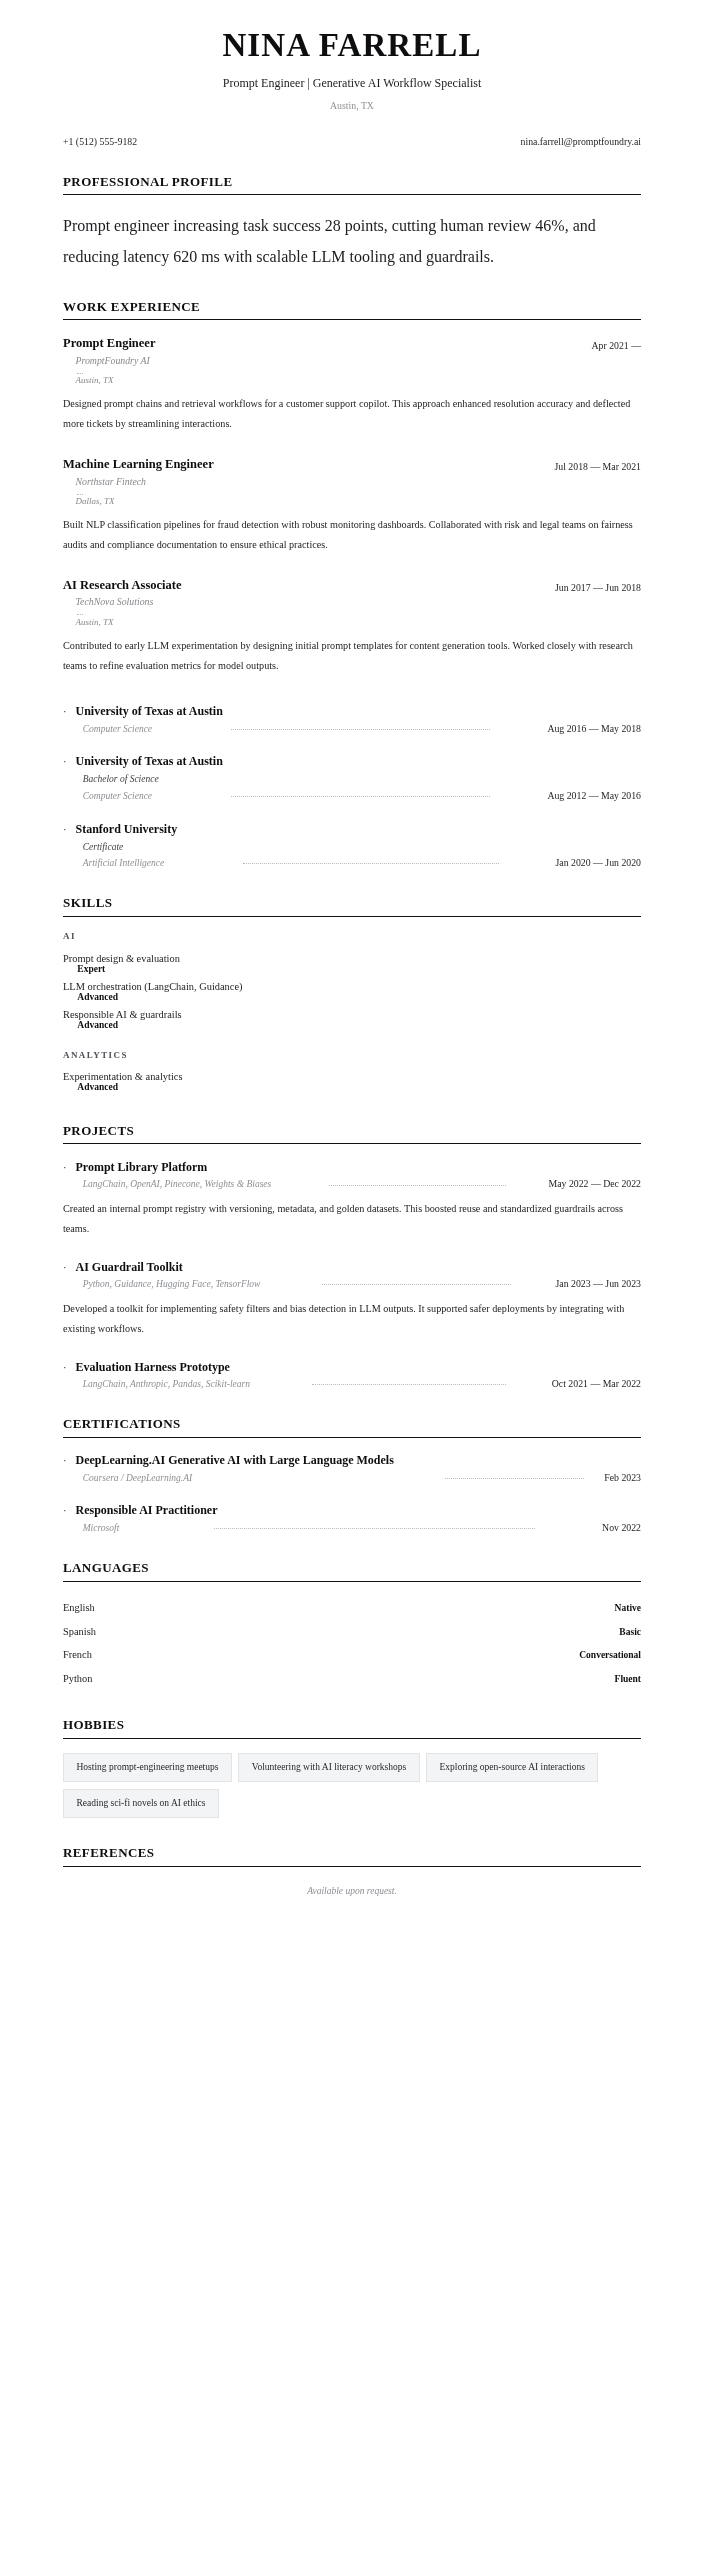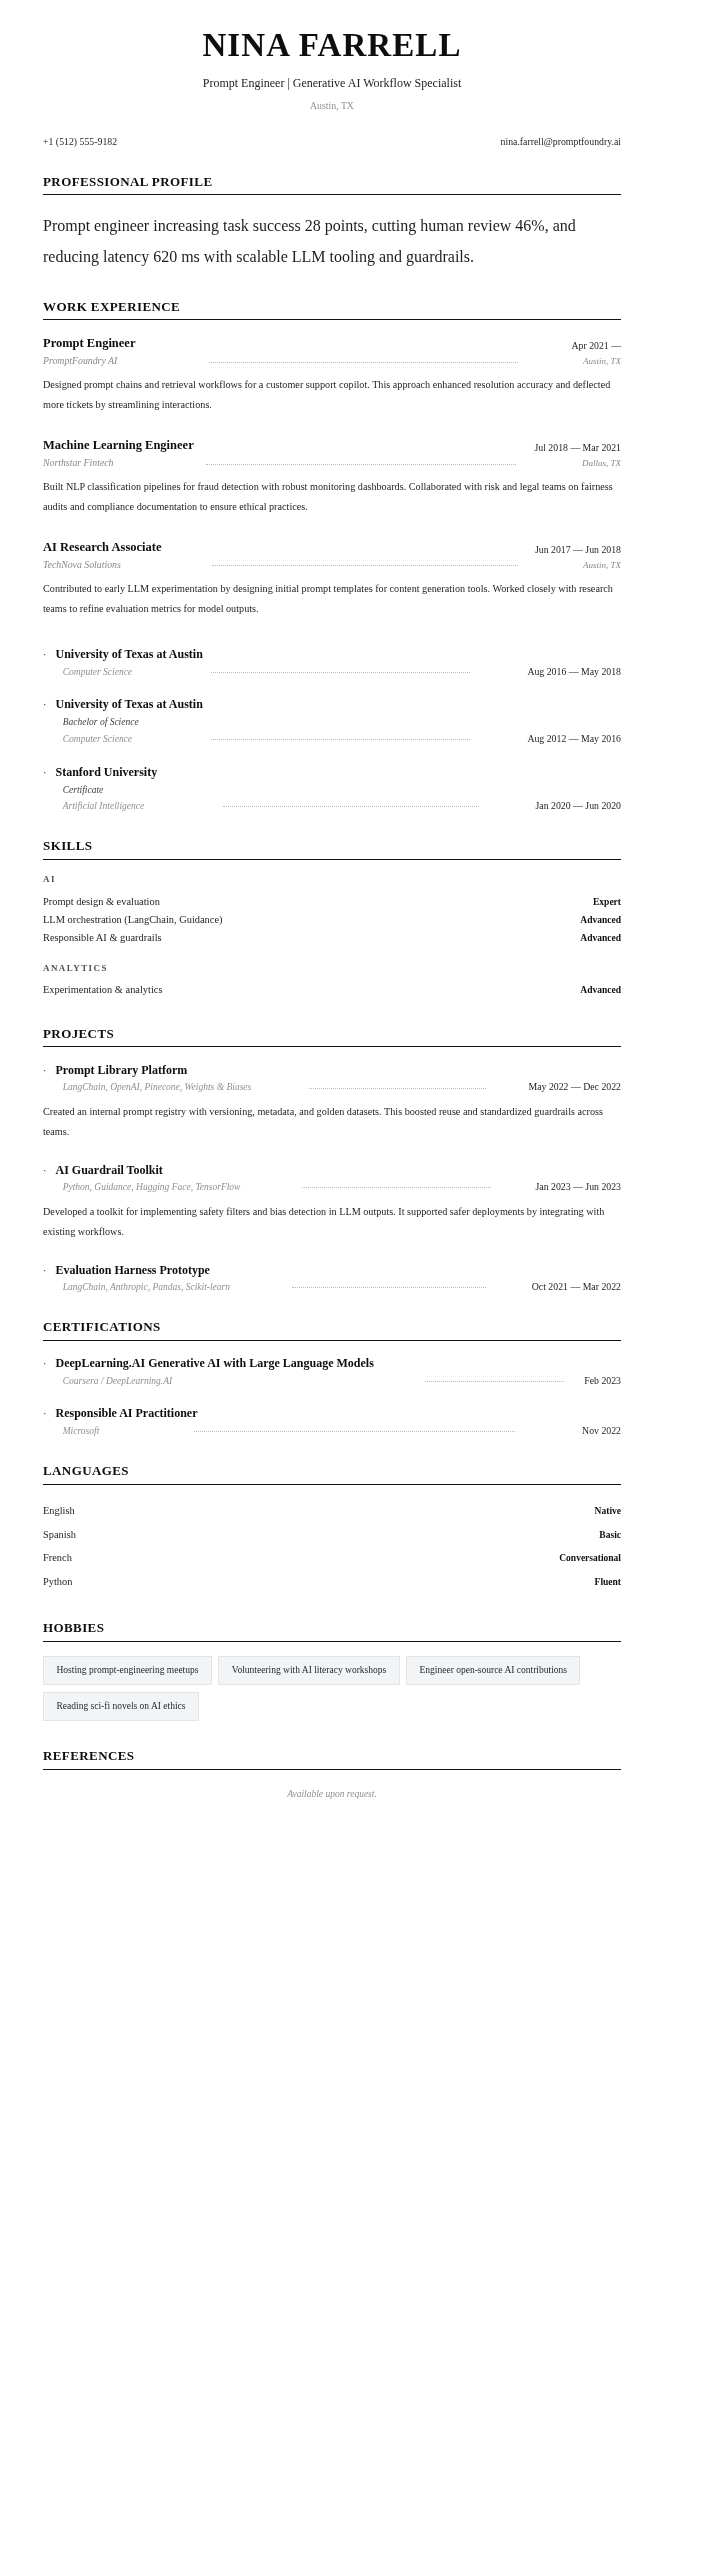--- a/index.html
+++ b/index.html
@@ -9,20 +9,21 @@
     background: #ffffff;
     font-family: "Liberation Serif", "DejaVu Serif", serif;
     color: #17181a;
     -webkit-font-smoothing: antialiased;
   }
   .page {
     width: 664px;
     min-height: 2576px;
     padding: 0 43px 54px 43px;
     background: #ffffff;
+    margin-left: 20px;
   }
 
   
   .hdr { padding-top: 27px; text-align: center; }
   .hdr-name {
     font-size: 33px;
     font-weight: 700;
     letter-spacing: 1.1px;
     line-height: 1.12;
     margin: 0 0 12.5px 0;
@@ -90,20 +91,21 @@
   .exp-date {
     font-size: 9.8px;
     color: #1d1e21;
     white-space: nowrap;
     padding-left: 12.5px;
   }
   .exp-row2 {
     display: flex;
     align-items: baseline;
     margin-bottom: 9px;
+    flex-direction: column;
   }
   .exp-org {
     font-size: 9.8px;
     font-style: italic;
     color: #86898d;
     white-space: nowrap;
   }
   .leader {
     flex: 1 1 auto;
     min-width: 9px;
@@ -196,20 +198,21 @@
     letter-spacing: 1.4px;
     color: #4d5259;
     margin-bottom: 8px;
     text-transform: uppercase;
   }
   .skill-row {
     display: flex;
     justify-content: space-between;
     align-items: baseline;
     padding: 3.6px 0;
+    flex-direction: column;
   }
   .skill-name {
     font-size: 10.4px;
     color: #1d1e21;
   }
   .skill-level {
     font-size: 9.5px;
     font-weight: 700;
     color: #0d0e10;
     white-space: nowrap;
@@ -489,21 +492,21 @@
       </div>
   </div>
 
   <div class="section">
     <div class="section-rule">
       <div class="section-title">HOBBIES</div>
     </div>
     <div class="chips" id="hobby-list">
         <div class="chip">Hosting prompt-engineering meetups</div>
         <div class="chip">Volunteering with AI literacy workshops</div>
-        <div class="chip">Engineer open-source AI contributions</div>
+        <div class="chip">Exploring open-source AI interactions</div>
         <div class="chip">Reading sci-fi novels on AI ethics</div>
       </div>
   </div>
 
   <div class="section">
     <div class="section-rule">
       <div class="section-title">REFERENCES</div>
     </div>
     <p class="ref-text">Available upon request.</p>
   </div>

